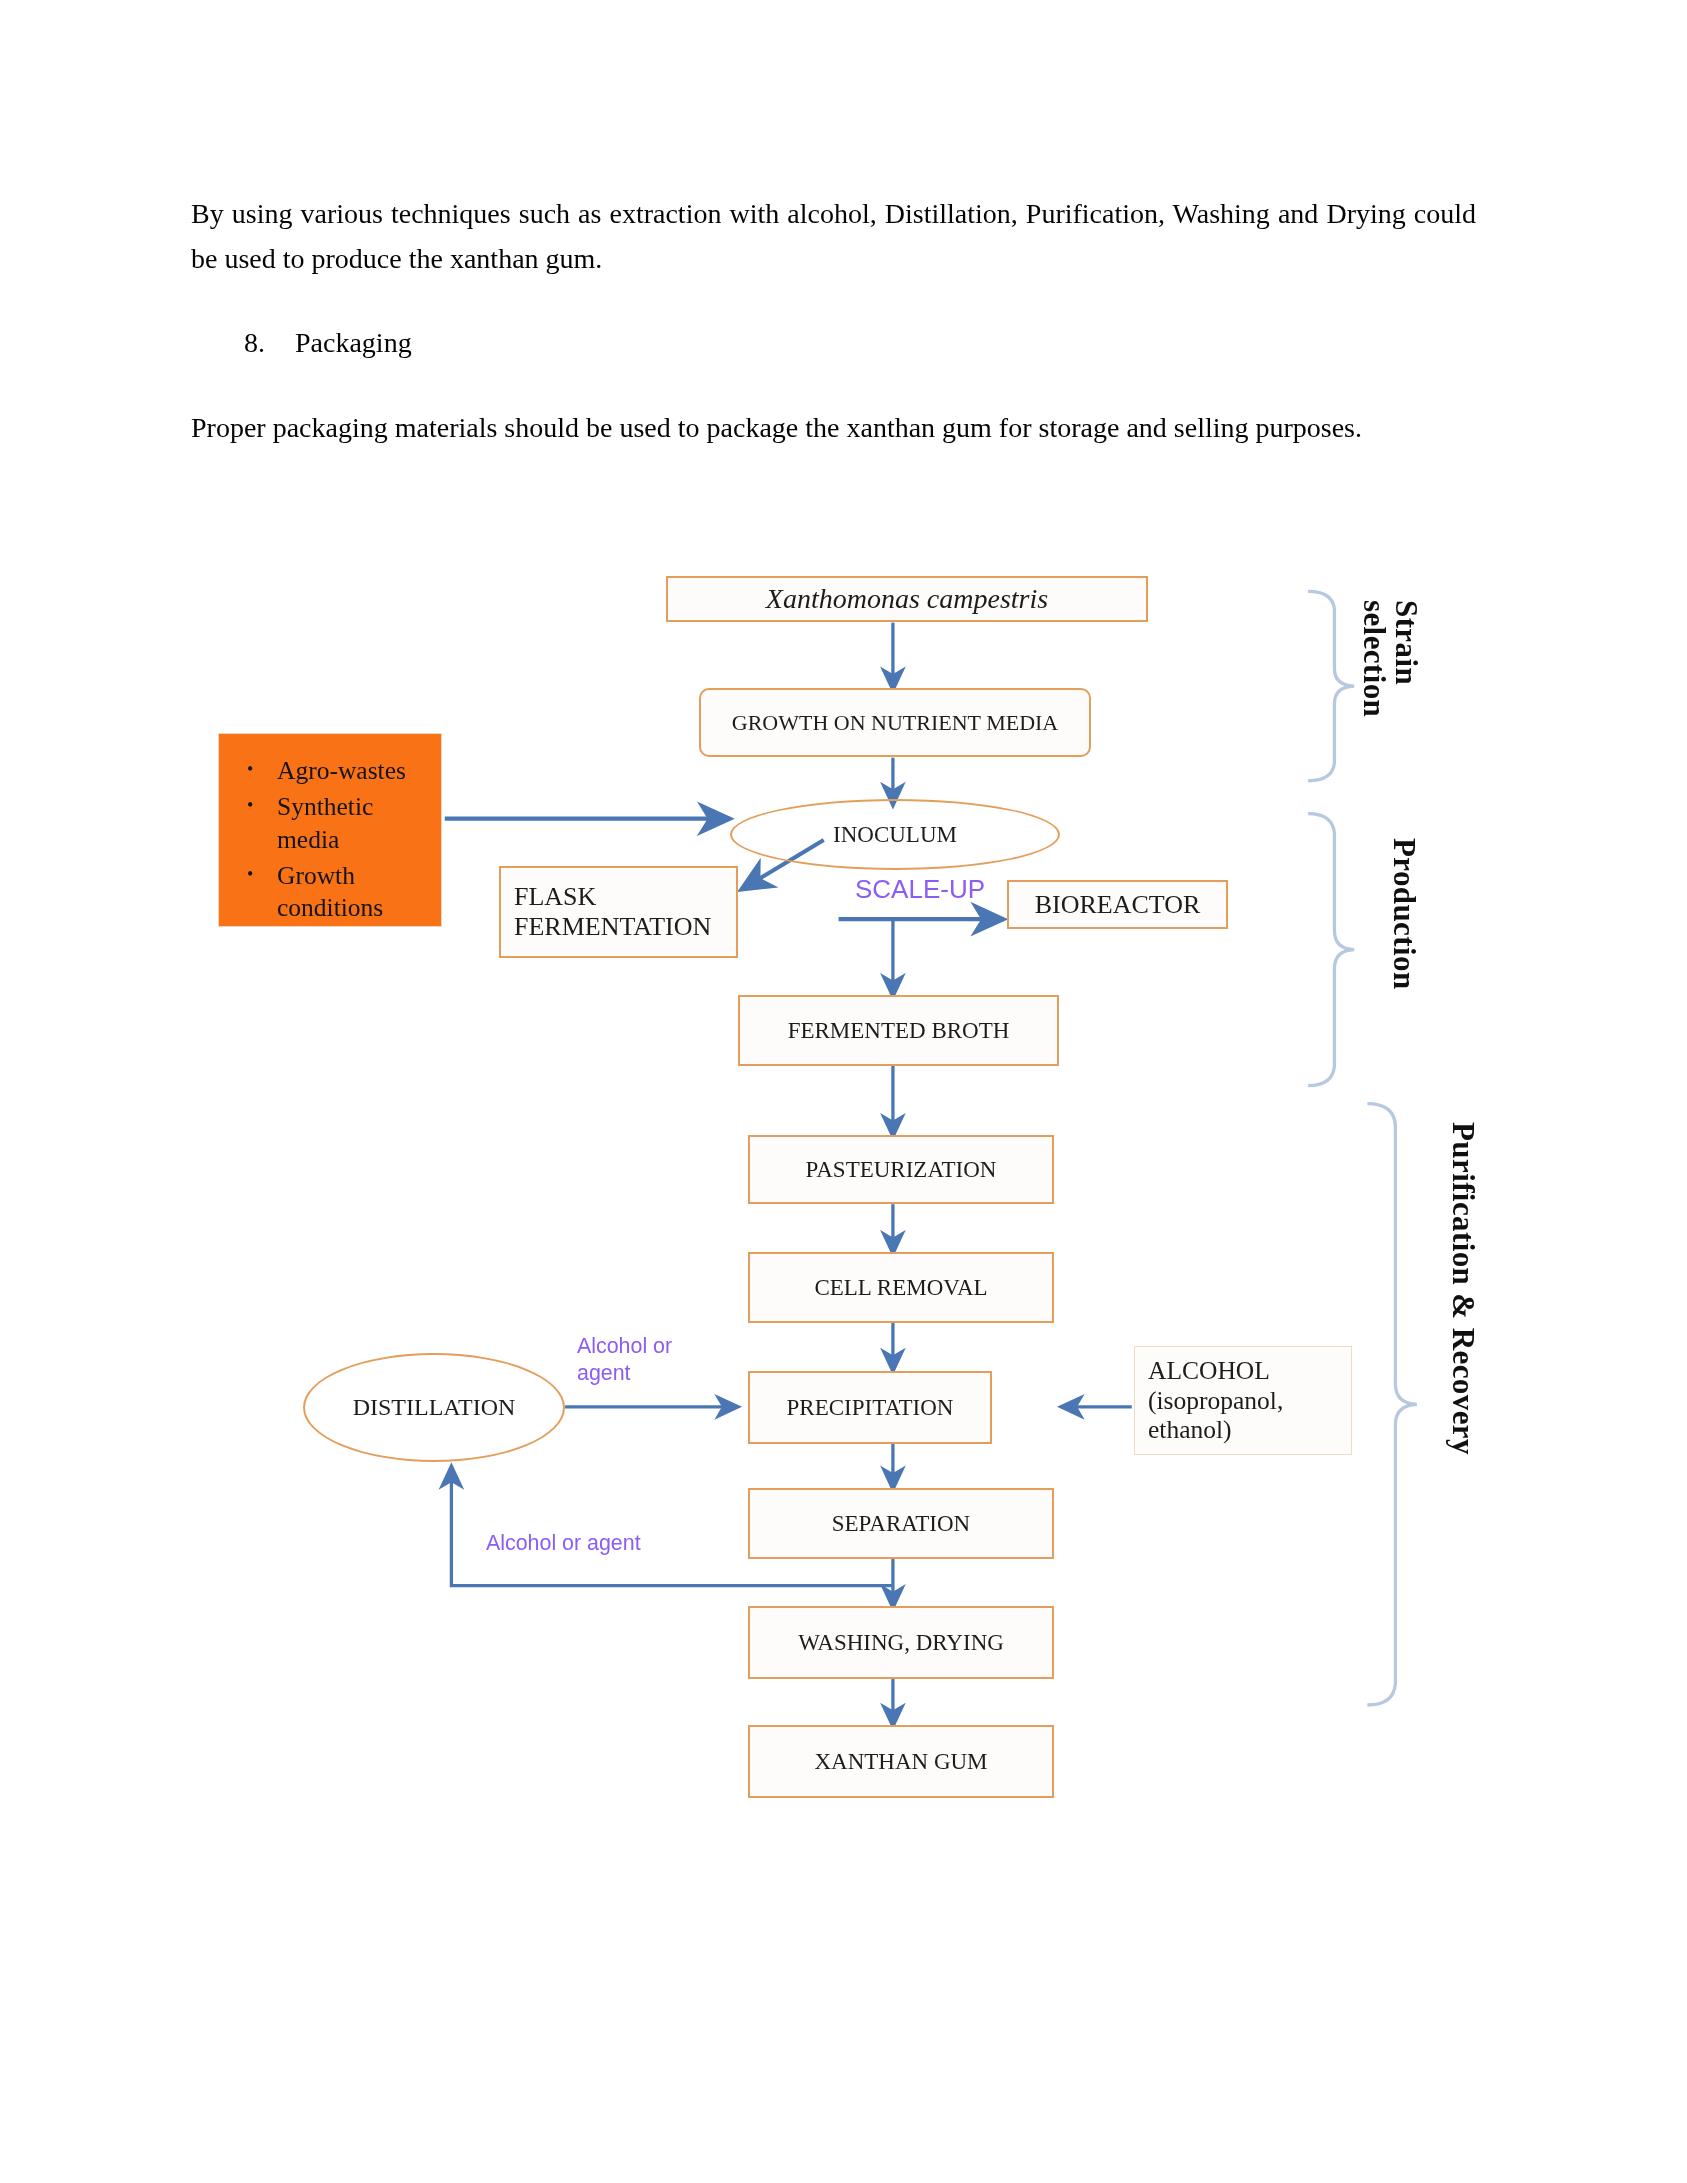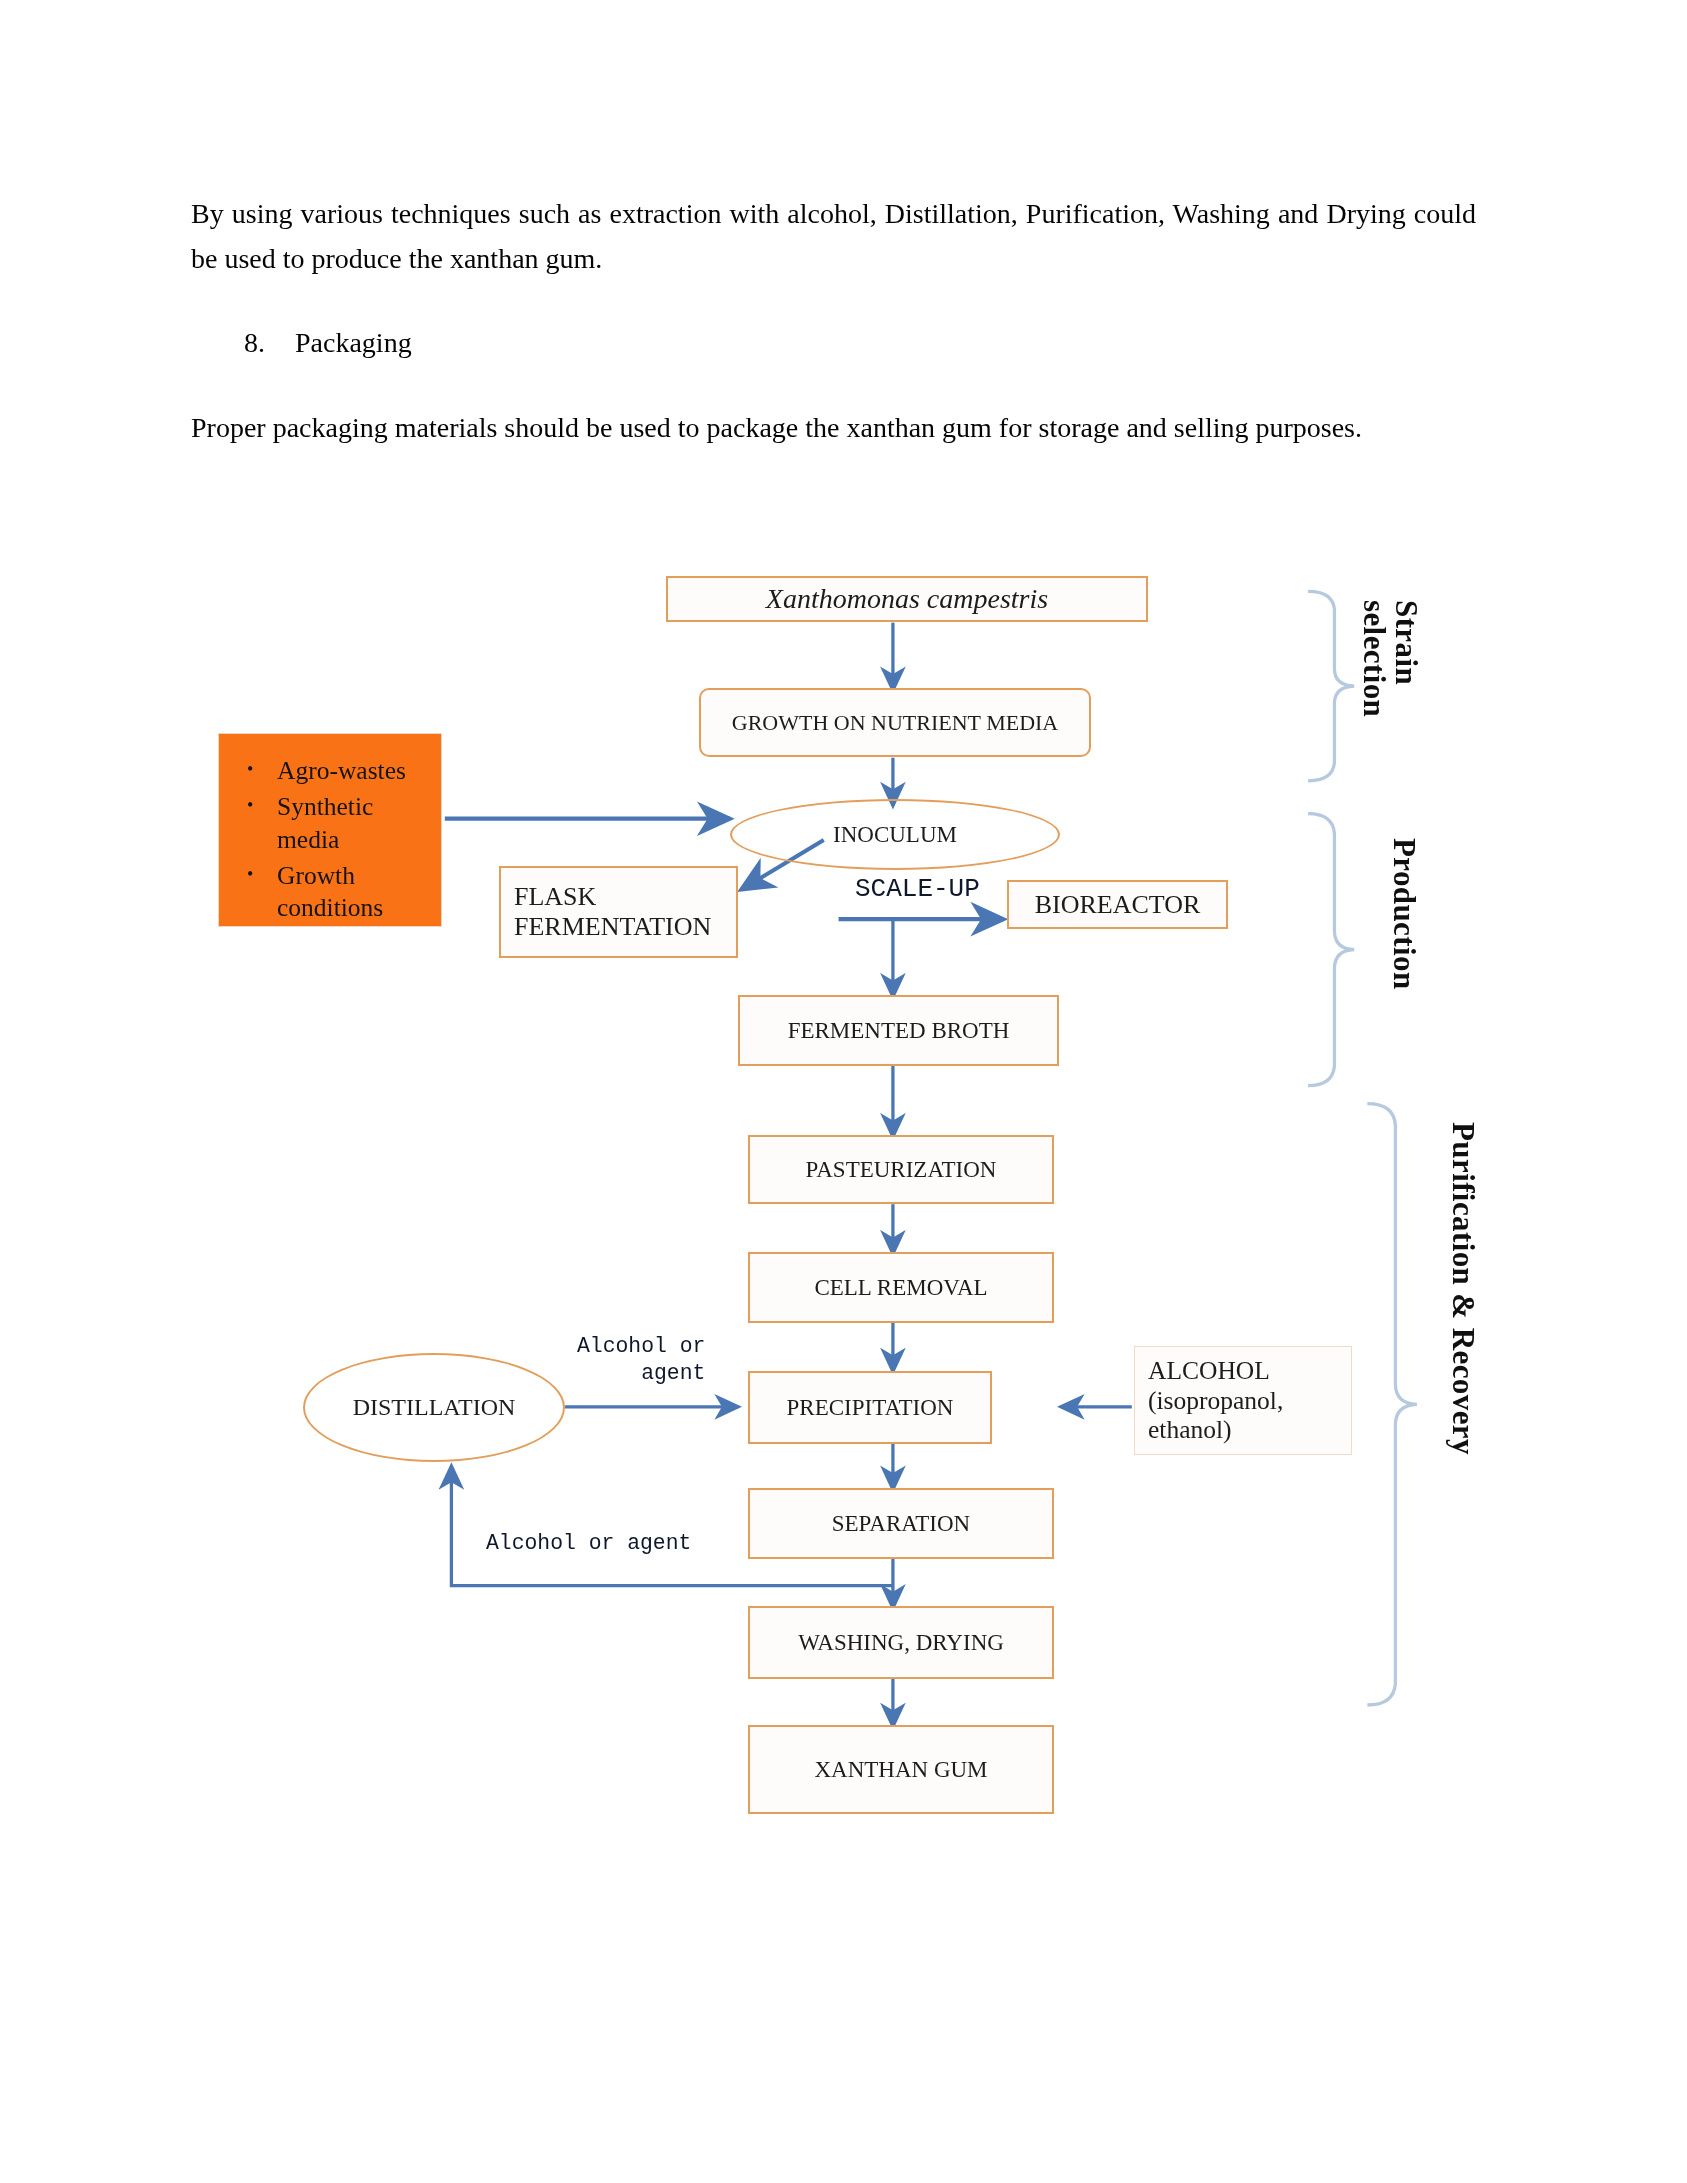--- a/index.html
+++ b/index.html
@@ -78,24 +78,23 @@
     background: transparent;
     display: flex;
     align-items: center;
     justify-content: center;
     text-align: center;
     color: #1c1c1c;
   }
 
   .free-label {
     position: absolute;
-    color: #0f172a;
-    font-family: Liberation Mono, monospace;
+    color: #8b5cf6;
+    font-family: Liberation Sans, sans-serif;
     line-height: 1.25;
-    text-align: right;
   }
 
   .bullet-box {
     position: absolute;
     box-sizing: border-box;
     border: 1.6px solid #e7d8c4;
     background: #f97316;
     padding: 21.4px 10px 18px 25px;
   }
   .bullet-box ul {
@@ -264,21 +263,21 @@
   </div>
 
   <div class="free-label" style="left:486px; top:1003px; font-size:21.4px;">
     <span>Alcohol or agent</span>
   </div>
 
   <div class="node" style="left:748px; top:1079px; width:306px; height:73px; font-size:23px;">
     <span>WASHING, DRYING</span>
   </div>
 
-  <div class="node" style="left:748px; top:1198px; width:306px; height:89px; font-size:23px;">
+  <div class="node" style="left:748px; top:1198px; width:306px; height:73px; font-size:23px;">
     <span>XANTHAN GUM</span>
   </div>
 
   <div class="brace-label two-line" style="left:1422px; top:73px; font-size:31px; width:214px;">
     <div>Strain</div>
     <div>selection</div>
   </div>
 
   <div class="brace-label" style="left:1422px; top:311px; font-size:31px;">
     <span>Production</span>

